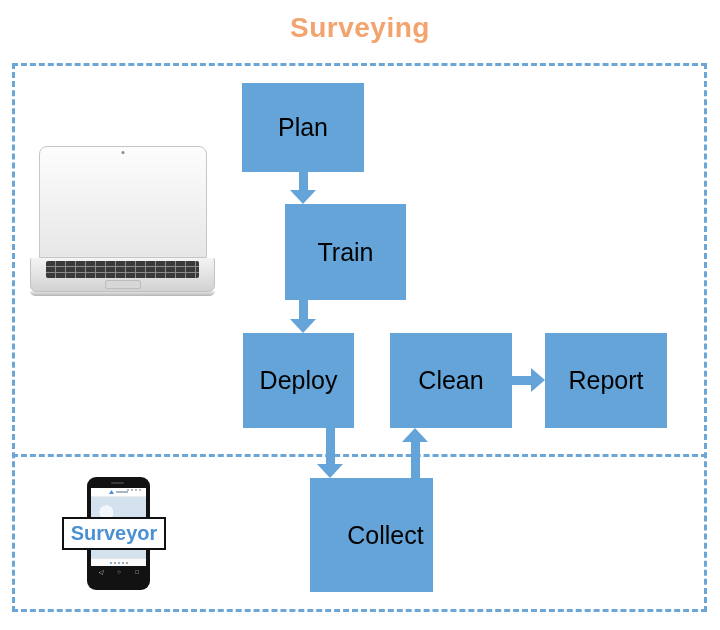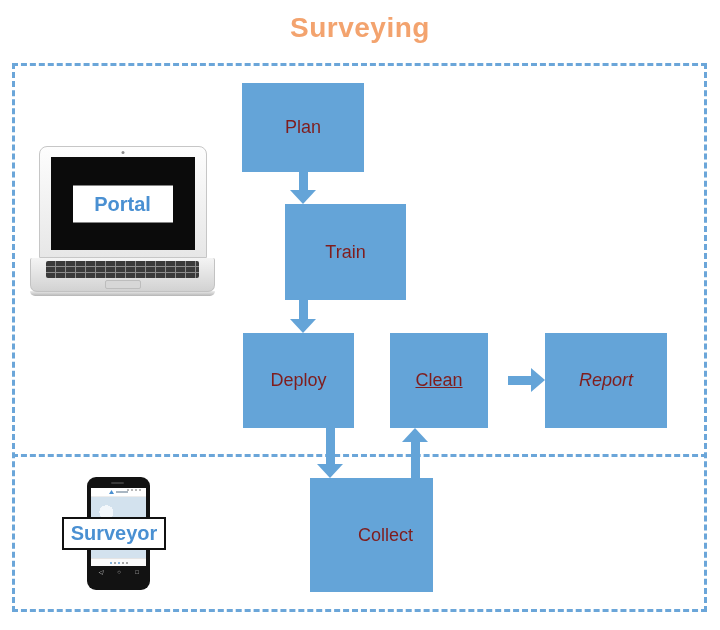--- a/index.html
+++ b/index.html
@@ -18,28 +18,28 @@
   .page-title{position:absolute;left:0;top:12px;width:100%;text-align:center;
     font-size:28px;font-weight:700;color:var(--title-text);letter-spacing:0.5px;}
 
   
   .flow-frame{position:absolute;left:12px;top:63px;width:695px;height:549px;
     border:3px dashed var(--dashed-border);}
   .zone-divider{position:absolute;left:12px;top:454px;width:695px;height:0;
     border-top:3px dashed var(--dashed-border);}
 
   
-  .node{position:absolute;background:var(--node-fill);color:#7f1d1d;
+  .node{position:absolute;background:var(--node-fill);color:#000000;
     display:flex;align-items:center;justify-content:center;
-    font-size:18px;font-weight:400;z-index:2;}
+    font-size:25px;font-weight:400;z-index:2;}
   .node-plan   {left:242px;top:83px; width:122px;height:89px;}
   .node-train  {left:243px;top:204px;width:121px;height:96px;margin-left:42px;}
   .node-deploy {left:243px;top:333px;width:111px;height:95px;}
-  .node-clean  {left:390px;top:333px;width:98px;height:95px;text-decoration:underline;}
-  .node-report {left:545px;top:333px;width:122px;height:95px;font-style:italic;}
+  .node-clean  {left:390px;top:333px;width:122px;height:95px;}
+  .node-report {left:545px;top:333px;width:122px;height:95px;}
   .node-collect{left:310px;top:478px;width:123px;height:114px;padding-left:28px;}
 
   
   .arrow-v{position:absolute;width:26px;display:flex;flex-direction:column;align-items:center;z-index:3;}
   .arrow-v .shaft{width:9px;background:var(--arrow);flex:1;}
   .arrow-v .head-down{width:0;height:0;border-left:13px solid transparent;
     border-right:13px solid transparent;border-top:14px solid var(--arrow);}
   .arrow-v .head-up{width:0;height:0;border-left:13px solid transparent;
     border-right:13px solid transparent;border-bottom:14px solid var(--arrow);}
   .arrow-plan-train  {left:290px;top:172px;height:32px;}
@@ -110,23 +110,20 @@
 <div id="stage">
 
   <div class="page-title">Surveying</div>
 
   <div class="flow-frame"></div>
   <div class="zone-divider"></div>
 
   <div class="laptop">
     <div class="lap-screen">
       <span class="lap-cam"></span>
-      <div class="lap-display">
-        <div class="portal-label">Portal</div>
-      </div>
     </div>
     <div class="lap-body">
       <div class="lap-keys"></div>
       <div class="lap-track"></div>
     </div>
     <div class="lap-base"></div>
   </div>
 
   <div class="phone">
     <span class="ph-speaker"></span>

